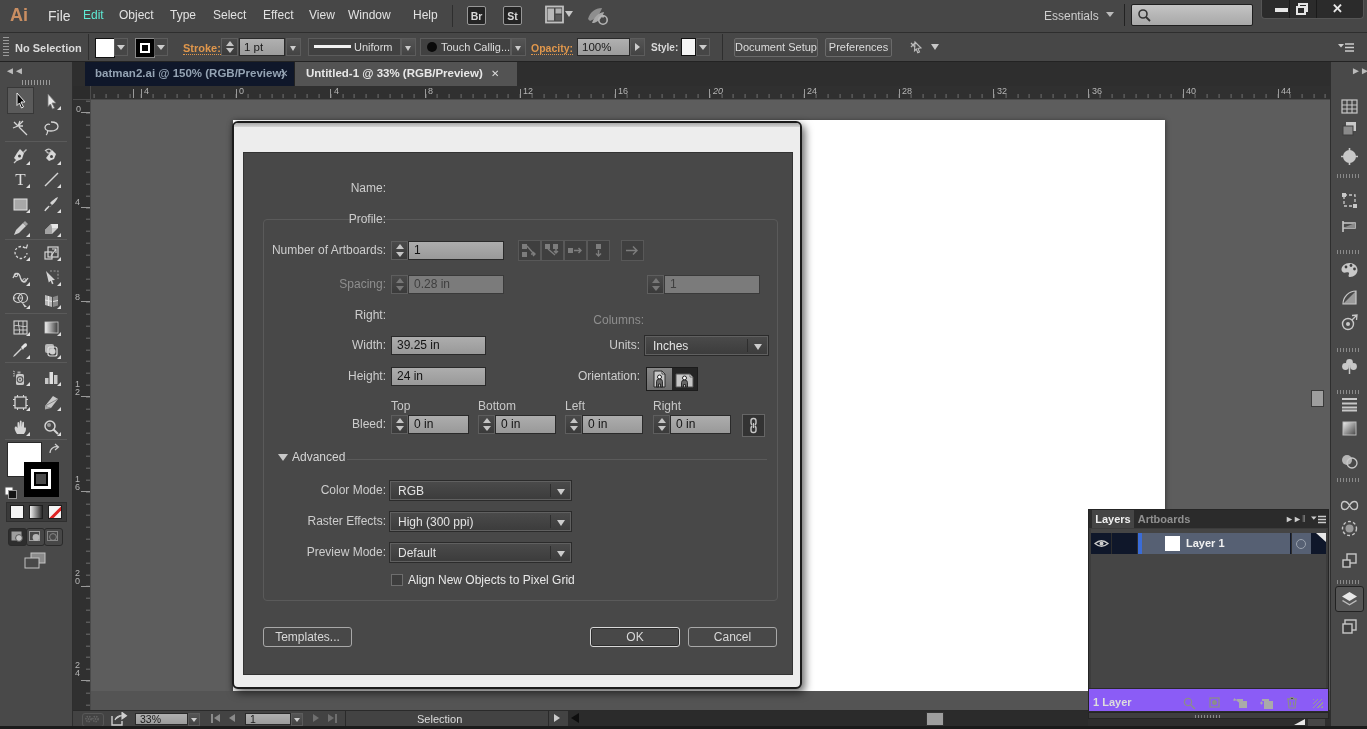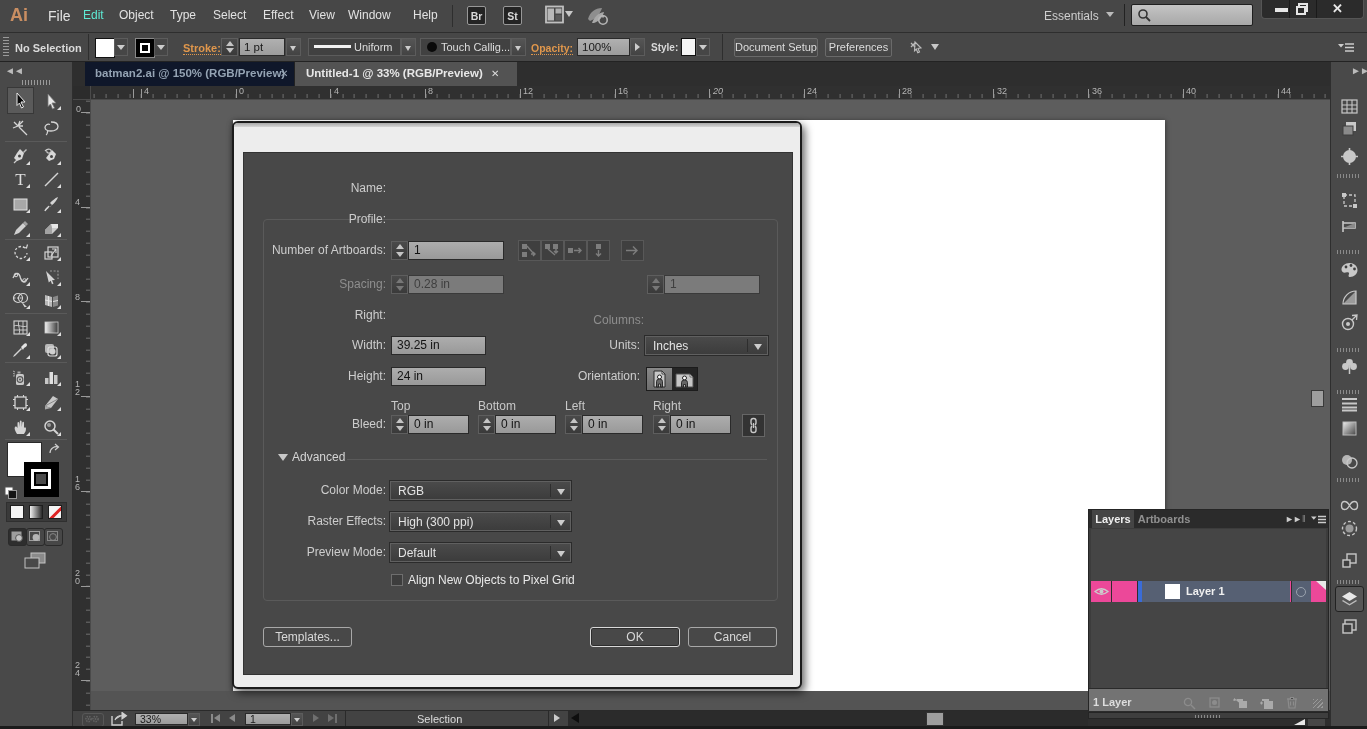--- a/index.html
+++ b/index.html
@@ -622,37 +622,37 @@
     <span class="abs" style="left:46px;top:0;width:58px;height:18px;color:#909090;font-size:11px;font-weight:bold;text-align:center;line-height:18px;">Artboards</span>
     <span class="abs" style="left:196px;top:4px;color:#ccc;font-size:9px;letter-spacing:-1px;">►►</span>
     <span class="abs" style="left:213px;top:4px;color:#888;font-size:9px;">‖</span>
     <svg class="abs" style="left:222px;top:5px;" width="15" height="10" viewBox="0 0 15 10">
         <path d="M7 1.5 h8 M7 4.5 h8 M7 7.5 h8" stroke="#ccc" stroke-width="1.4"></path>
         <path d="M0 1.5 l2.8 3.2 l2.8 -3.2 z" fill="#ccc"></path>
       </svg>
   </div>
   <div class="abs" style="left:2px;top:19px;width:235px;height:159px;background:#454545;">
 
-    <div class="abs" style="left:0;top:4px;width:235px;height:21px;background:#ec4899;margin-top:48px;">
+    <div class="abs" style="left:0;top:4px;width:235px;height:21px;background:#0f172a;">
       <span class="abs" style="left:0;top:0;width:20px;height:21px;border-right:1px solid #2e2e2e;"></span>
       <svg class="abs" style="left:3px;top:5px;" width="15" height="11" viewBox="0 0 15 11">
           <path d="M1 5.5 Q7.5 0 14 5.5 Q7.5 11 1 5.5 Z" fill="none" stroke="#ccc" stroke-width="1.3"></path>
           <circle cx="7.5" cy="5.5" r="2" fill="#ccc"></circle>
         </svg>
       <span class="abs" style="left:21px;top:0;width:25px;height:21px;border-right:1px solid #2e2e2e;"></span>
       <span class="abs" style="left:47px;top:0;width:152px;height:21px;background:#566073;"></span>
       <span class="abs" style="left:47px;top:0;width:4px;height:21px;background:#3a6cd8;"></span>
       <span class="abs" style="left:74px;top:3px;width:15px;height:15px;background:#fff;"></span>
       <span class="abs" style="left:95px;top:4px;color:#f0f0f0;font-size:11px;font-weight:bold;">Layer 1</span>
       <span class="abs" style="left:200px;top:0;width:19px;height:21px;background:#566073;border-left:1px solid #2e2e2e;"></span>
       <span class="abs" style="left:205px;top:6px;width:8px;height:8px;border:1.5px solid #9aa2ad;border-radius:50%;"></span>
       <span class="abs" style="left:225px;top:0;width:0;height:0;border-left:10px solid transparent;border-top:9px solid #e8e8e8;"></span>
     </div>
   </div>
-  <div class="abs" style="left:0;top:178px;width:239px;height:22px;background:#737373;border-top:1px solid #2a2a2a;">
+  <div class="abs" style="left:0;top:178px;width:239px;height:22px;background:#8b5cf6;border-top:1px solid #2a2a2a;">
     <span class="abs" style="left:4px;top:7px;color:#ddd;font-size:11px;font-weight:bold;">1 Layer</span>
     <svg class="abs" style="left:93px;top:7px;" width="14" height="14" viewBox="0 0 14 14">
         <circle cx="6" cy="6" r="3.6" fill="none" stroke="#8c8c8c" stroke-width="1.3"></circle>
         <path d="M9 9 L13 13" stroke="#8c8c8c" stroke-width="1.5"></path>
       </svg>
     <svg class="abs" style="left:119px;top:7px;" width="14" height="14" viewBox="0 0 14 14">
         <rect x="2" y="2" width="9" height="9" fill="none" stroke="#8c8c8c" stroke-width="1.3"></rect>
         <circle cx="6.5" cy="6.5" r="2.5" fill="#8c8c8c"></circle>
       </svg>
     <svg class="abs" style="left:143px;top:7px;" width="16" height="14" viewBox="0 0 16 14">

